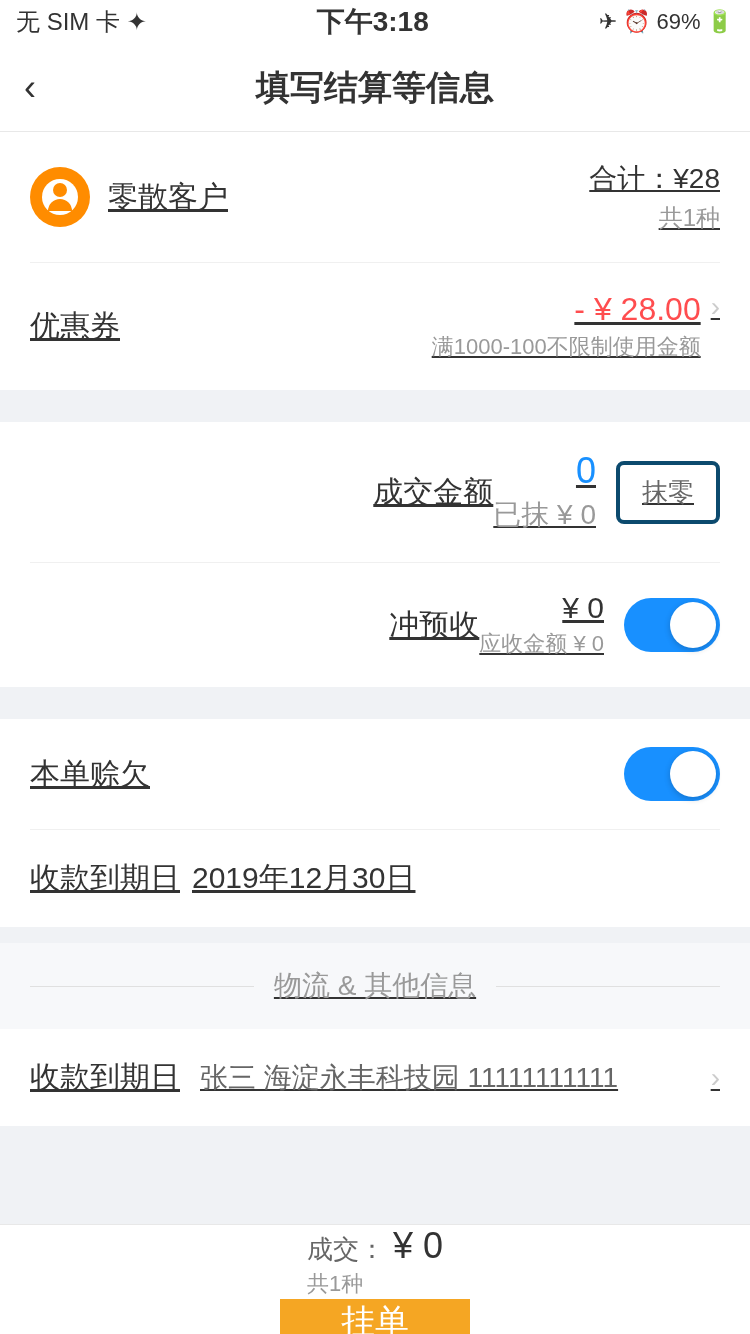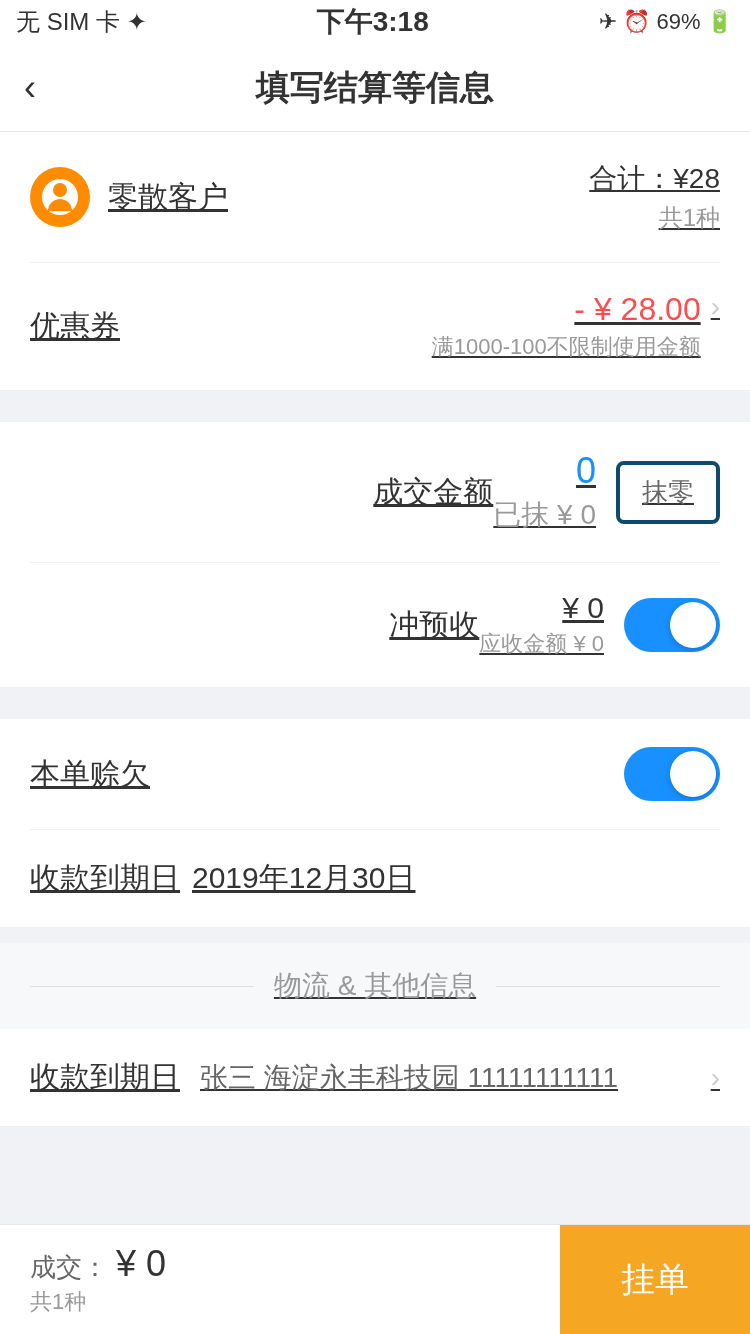--- a/index.html
+++ b/index.html
@@ -318,20 +318,21 @@
     .bottom-bar {
       position: fixed;
       bottom: 0;
       left: 0;
       width: 750px;
       height: 110px;
       background: #fff;
       display: flex;
       align-items: center;
       border-top: 1px solid #e8e8e8;
+      flex-direction: column;
     }
     .bottom-info {
       flex: 1;
       padding: 0 30px;
     }
     .bottom-deal {
       font-size: 26px;
       color: #666;
     }
     .bottom-amount {

